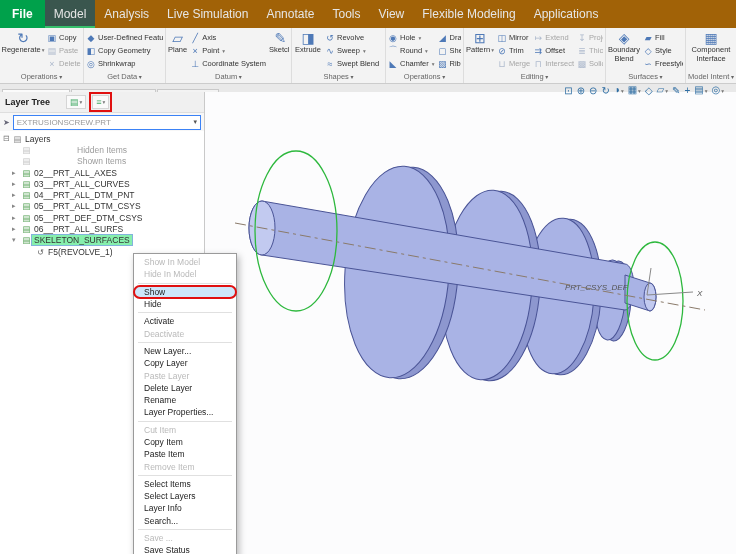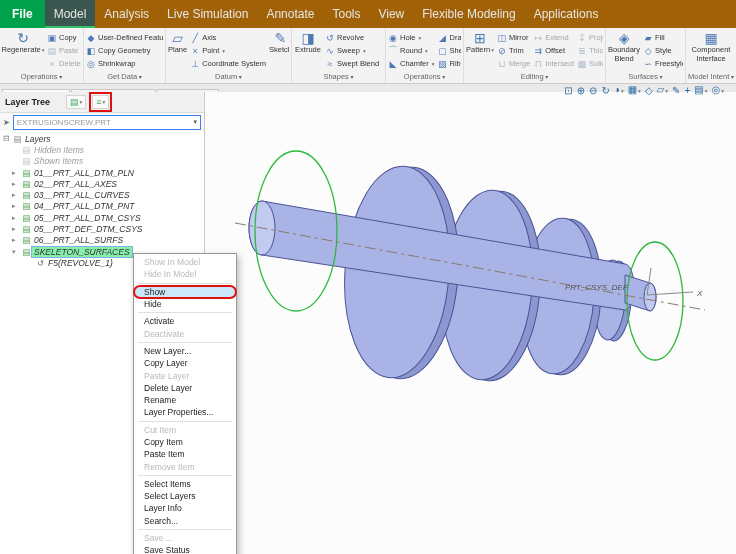--- a/index.html
+++ b/index.html
@@ -56,22 +56,22 @@
   .l0{padding-left:3px;} .l1{padding-left:12px;} .l2{padding-left:26px;}
   .texp{width:9px;font-size:7px;color:#888;flex:none;}
   .texp.closed::before{content:"▸";}
   .texp.open::before{content:"▾";}
   .texp.box::before{content:"⊟";font-size:8px;color:#777;}
   .tico{width:11px;text-align:center;font-size:8.5px;flex:none;}
   .ico-root::before{content:"▤";color:#8a8a8a;}
   .ico-layer::before{content:"▤";color:#4f9e4f;}
   .ico-dim::before{content:"▤";color:#c2c2c2;}
   .ico-rev::before{content:"↺";color:#666;font-size:8px;}
-  .tlabel{padding:0 2px;font-style:italic;}
-  .tlabel.dim{color:#9c9c9c;}
+  .tlabel{padding:0 2px;}
+  .tlabel.dim{color:#9c9c9c;margin-left:43px;}
   .tlabel.sel{background:#86efac;outline:1px solid #82b3dc;}
 
   
   .cmenu{position:absolute;left:133px;top:253px;width:104px;background:#fff;border:1px solid #9a9a9a;
          box-shadow:2px 3px 7px rgba(0,0,0,.28);padding:2px 0;z-index:30;box-sizing:border-box;}
   .mi{height:12.3px;display:flex;align-items:center;padding:0 6px 0 10px;font-size:8.5px;color:#222;cursor:default;}
   .mi.dis{color:#b9b9b9;}
   .mi.hl{background:#cde7fa;outline:2px solid #e01010;outline-offset:-1px;border-radius:6px;}
   .msep{border-top:1px solid #e0e0e0;margin:2px 4px;}
 
@@ -415,25 +415,20 @@
         <span class="tlabel dim">Hidden Items</span>
       </div>
       <div class="trow l1">
         <span class="texp"></span>
         <span class="tico ico-dim"></span>
         <span class="tlabel dim">Shown Items</span>
       </div>
       <div class="trow l1">
         <span class="texp closed"></span>
         <span class="tico ico-layer"></span>
-        <span class="tlabel">01__PRT_ALL_DTM_PLN</span>
-      </div>
-      <div class="trow l1">
-        <span class="texp closed"></span>
-        <span class="tico ico-layer"></span>
         <span class="tlabel">02__PRT_ALL_AXES</span>
       </div>
       <div class="trow l1">
         <span class="texp closed"></span>
         <span class="tico ico-layer"></span>
         <span class="tlabel">03__PRT_ALL_CURVES</span>
       </div>
       <div class="trow l1">
         <span class="texp closed"></span>
         <span class="tico ico-layer"></span>

